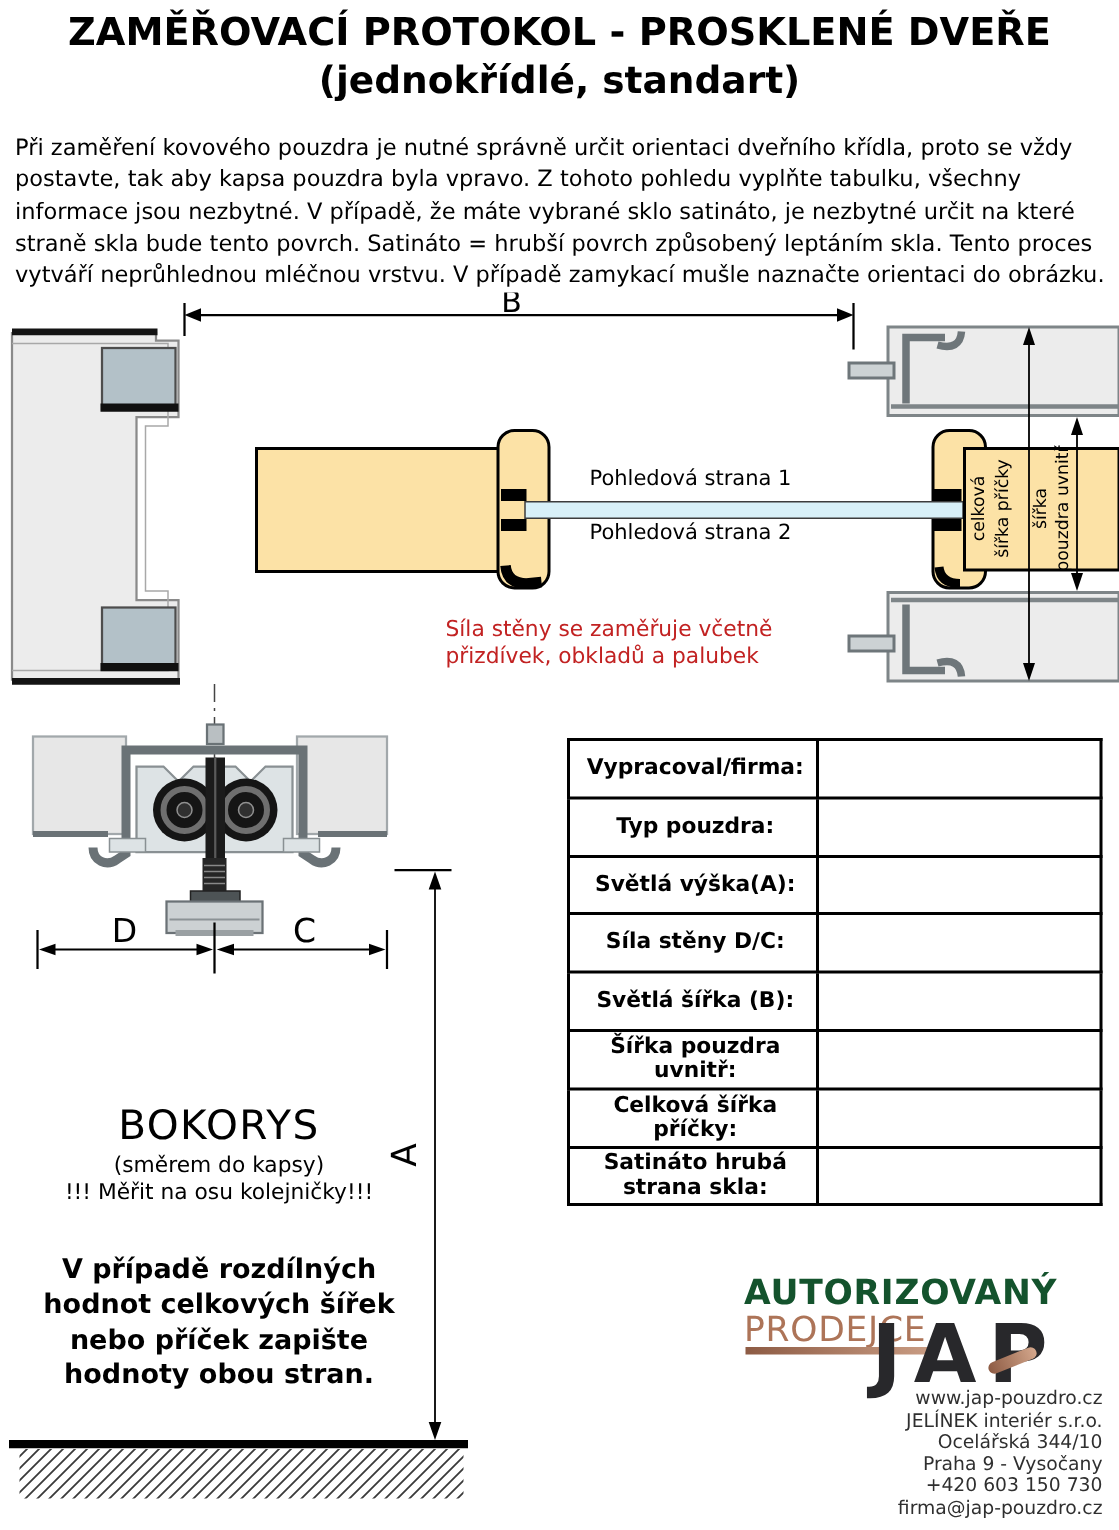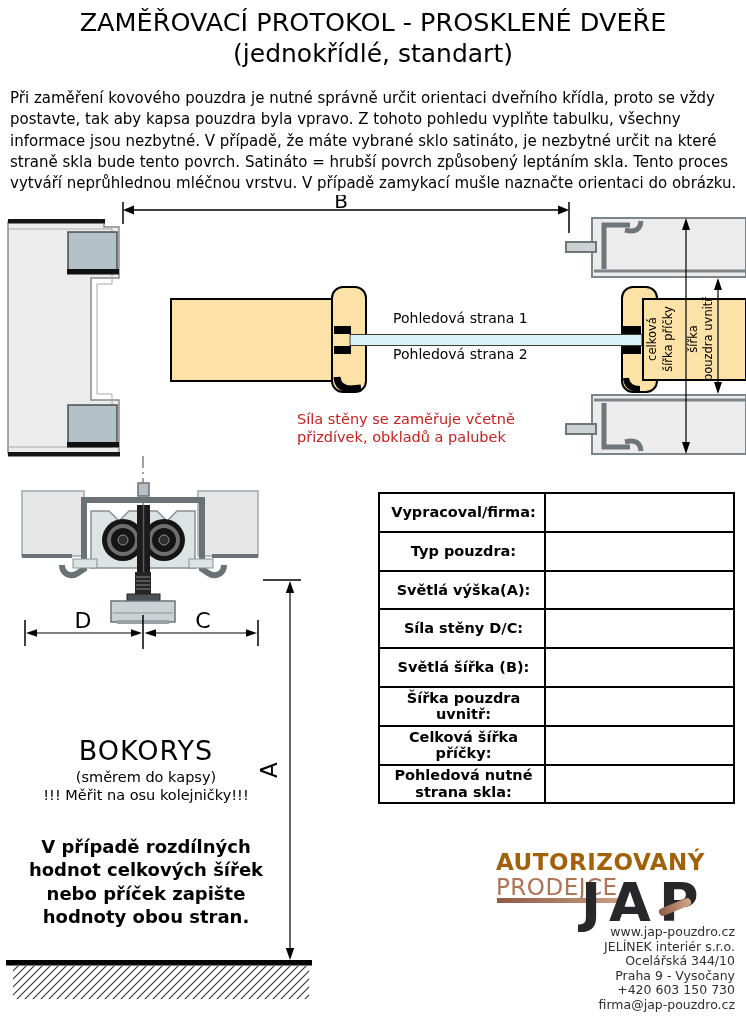--- a/index.html
+++ b/index.html
@@ -1,34 +1,34 @@
 <!DOCTYPE html>
 <html><head>
 <meta charset="utf-8">
 <style>
   html,body{margin:0;padding:0;background:#fff;}
   #page{position:relative;width:746px;height:1020px;background:#fff;overflow:hidden;
         font-family:"DejaVu Sans","Liberation Sans",sans-serif;color:#000;}
-  .title{position:absolute;left:0;top:6px;width:746px;text-align:center;font-weight:normal;
+  .title{position:absolute;left:0;top:6px;width:746px;text-align:center;font-weight:bold;
          font-size:25.5px;line-height:1.26;}
   .title .l2{font-size:25px;text-align:center;}
   .intro{position:absolute;left:10px;top:88px;width:733px;font-size:15px;line-height:1.42;}
   .svgwrap{position:absolute;left:0;}
   .bok-text{position:absolute;left:4px;top:735px;width:284px;text-align:center;}
   .bok-title{font-size:27px;letter-spacing:1px;}
   .bok-sub{font-size:14.5px;margin-top:3px;}
   .bok-warn{font-size:14.5px;margin-top:2px;}
   .bok-note{font-size:18px;margin-top:32px;line-height:1.3;font-weight:bold;}
   table.form{position:absolute;left:378px;top:492px;width:357px;border-collapse:collapse;
              table-layout:fixed;}
   table.form td{border:2px solid #000;height:34.8px;vertical-align:middle;padding:1px 3px 1px 6px;}
   table.form td.lab{width:155px;font-weight:bold;font-size:14.5px;line-height:1.15;text-align:center;}
   table.form td.val{background:#fff;}
   .badge1{position:absolute;left:496px;top:849px;font-size:23px;font-weight:bold;
-          letter-spacing:.5px;color:#a16207;}
+          letter-spacing:.5px;color:#14532d;}
   .badge2{position:absolute;left:496px;top:874px;font-size:23px;font-weight:normal;
           letter-spacing:.5px;color:#ad7458;}
   .badge-bar{position:absolute;left:497px;top:898px;width:121px;height:5px;
           background:linear-gradient(90deg,#8d5b44,#c89b82);}
   .jap{position:absolute;left:581px;top:876px;font-size:54px;font-weight:bold;
           letter-spacing:8px;color:#28282b;line-height:1;}
   .swoosh{position:absolute;left:658px;top:903px;width:34px;height:8px;border-radius:4px;
           background:linear-gradient(90deg,#8d5b44,#d4a78c);transform:rotate(-22deg);}
   .contact{position:absolute;right:11px;top:925px;text-align:right;font-size:12.5px;
           line-height:14.6px;color:#2f2f2f;}
@@ -226,21 +226,21 @@
         </tr>
       <tr>
           <td class="lab">Šířka pouzdra uvnitř:</td>
           <td class="val"></td>
         </tr>
       <tr>
           <td class="lab">Celková šířka příčky:</td>
           <td class="val"></td>
         </tr>
       <tr>
-          <td class="lab">Pohledová nutné strana skla:</td>
+          <td class="lab">Satináto hrubá strana skla:</td>
           <td class="val"></td>
         </tr>
     </tbody>
   </table>
 
   <div class="badge1">AUTORIZOVANÝ</div>
   <div class="badge2">PRODEJCE</div>
   <div class="badge-bar"></div>
   <div class="jap">JAP</div>
   <div class="swoosh"></div>

